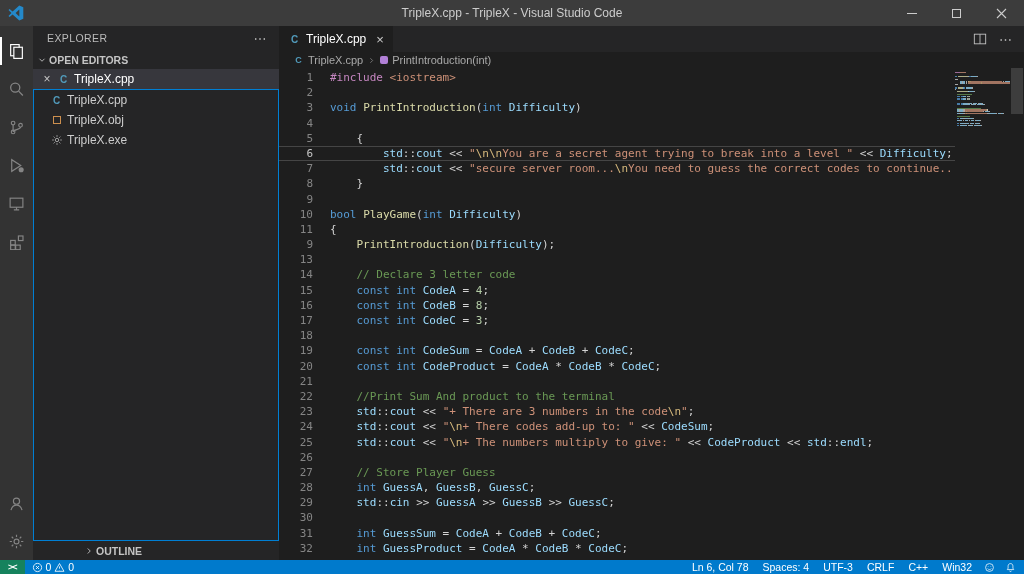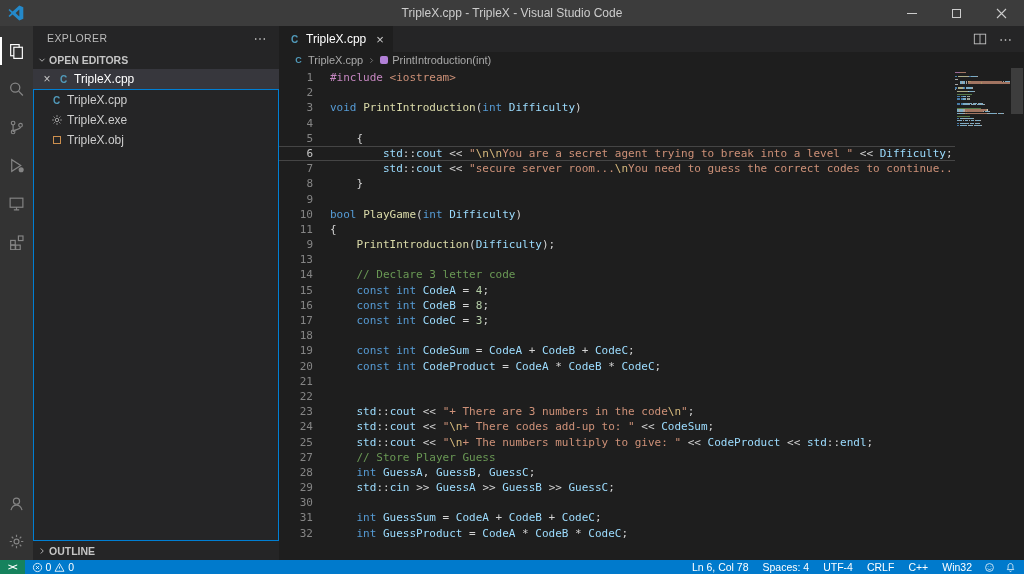--- a/index.html
+++ b/index.html
@@ -44,21 +44,21 @@
   .oe-close{color:#c5c5c5;font-size:12px;width:12px;text-align:center;}
   .tree-focus{flex:1;min-height:0;border:1px solid #007fd4;display:flex;flex-direction:column;}
   .tree-item{height:20px;display:flex;align-items:center;gap:4px;padding-left:16px;color:#cccccc;white-space:nowrap;}
   .tree-item.folder{padding-left:4px;}
   .fi{width:13px;display:inline-flex;justify-content:center;align-items:center;font-size:10px;font-weight:bold;
       font-family:"Liberation Sans",sans-serif;flex:0 0 auto;}
   .fi-cpp{color:#519aba;}
   .fi-exe{color:#b0b0b0;}
   .objbox{width:8px;height:8px;border:1.5px solid #cc8f4e;display:block;}
   .folder-svg{width:13px;height:13px;color:#9da5b4;}
-  .outline-row{flex:0 0 19px;}
+  .outline-row{flex:0 0 19px;margin-left:47px;}
 
   
   .editor{flex:1;display:flex;flex-direction:column;min-width:0;background:#1e1e1e;}
   .tabbar{flex:0 0 26px;background:#252526;display:flex;align-items:stretch;}
   .tab{background:#1e1e1e;display:flex;align-items:center;padding:0 9px;gap:5px;color:#ffffff;font-size:12px;}
   .tab-close{color:#cccccc;margin-left:5px;font-size:13px;cursor:pointer;}
   .tab-actions{margin-left:auto;display:flex;align-items:center;gap:12px;padding-right:12px;color:#c5c5c5;}
   .tab-actions svg{width:14px;height:14px;}
   .tab-dots{font-size:13px;}
   .breadcrumbs{flex:0 0 16px;display:flex;align-items:center;font-size:11px;color:#a9a9a9;padding-left:14px;gap:2px;}
@@ -200,33 +200,33 @@
           </div>
         </div>
 
       <div class="tree-focus">
         <div id="tree">
             <div class="tree-item">
               <span class="fi fi-cpp">C</span>
               <span>TripleX.cpp</span>
             </div>
             <div class="tree-item">
+              <span class="fi">
+                <span class="objbox"></span>
+              </span>
+              <span>TripleX.obj</span>
+            </div>
+            <div class="tree-item">
               <span class="fi fi-exe">
                 <svg width="12" height="12" viewBox="0 0 16 16" fill="none" stroke="currentColor" stroke-width="1.2">
                   <circle cx="8" cy="8" r="2.3"></circle>
                   <path d="M8 1.6v2.1M8 12.3v2.1M1.6 8h2.1M12.3 8h2.1M3.5 3.5l1.5 1.5M11 11l1.5 1.5M12.5 3.5L11 5M5 11l-1.5 1.5"></path>
                 </svg>
               </span>
               <span>TripleX.exe</span>
-            </div>
-            <div class="tree-item">
-              <span class="fi">
-                <span class="objbox"></span>
-              </span>
-              <span>TripleX.obj</span>
             </div>
           </div>
       </div>
 
       <div class="sect-head outline-row">
         <svg class="chev" viewBox="0 0 16 16">
             <path d="M6 4l4 4-4 4" fill="none" stroke="currentColor" stroke-width="1.4"></path>
           </svg>
         <span>OUTLINE</span>
       </div>
@@ -276,24 +276,25 @@
             <div class="cline"><span class="ln">9</span><span class="lc"><span class="tk-pl">    </span><span class="tk-fn">PrintIntroduction</span><span class="tk-pl">(</span><span class="tk-var">Difficulty</span><span class="tk-pl">);</span></span></div>
             <div class="cline"><span class="ln">13</span><span class="lc"></span></div>
             <div class="cline"><span class="ln">14</span><span class="lc"><span class="tk-pl">    </span><span class="tk-cm">// Declare 3 letter code</span></span></div>
             <div class="cline"><span class="ln">15</span><span class="lc"><span class="tk-pl">    </span><span class="tk-kw">const</span><span class="tk-pl"> </span><span class="tk-kw">int</span><span class="tk-pl"> </span><span class="tk-var">CodeA</span><span class="tk-pl"> </span><span class="tk-op">=</span><span class="tk-pl"> </span><span class="tk-num">4</span><span class="tk-pl">;</span></span></div>
             <div class="cline"><span class="ln">16</span><span class="lc"><span class="tk-pl">    </span><span class="tk-kw">const</span><span class="tk-pl"> </span><span class="tk-kw">int</span><span class="tk-pl"> </span><span class="tk-var">CodeB</span><span class="tk-pl"> </span><span class="tk-op">=</span><span class="tk-pl"> </span><span class="tk-num">8</span><span class="tk-pl">;</span></span></div>
             <div class="cline"><span class="ln">17</span><span class="lc"><span class="tk-pl">    </span><span class="tk-kw">const</span><span class="tk-pl"> </span><span class="tk-kw">int</span><span class="tk-pl"> </span><span class="tk-var">CodeC</span><span class="tk-pl"> </span><span class="tk-op">=</span><span class="tk-pl"> </span><span class="tk-num">3</span><span class="tk-pl">;</span></span></div>
             <div class="cline"><span class="ln">18</span><span class="lc"></span></div>
             <div class="cline"><span class="ln">19</span><span class="lc"><span class="tk-pl">    </span><span class="tk-kw">const</span><span class="tk-pl"> </span><span class="tk-kw">int</span><span class="tk-pl"> </span><span class="tk-var">CodeSum</span><span class="tk-pl"> </span><span class="tk-op">=</span><span class="tk-pl"> </span><span class="tk-var">CodeA</span><span class="tk-pl"> </span><span class="tk-op">+</span><span class="tk-pl"> </span><span class="tk-var">CodeB</span><span class="tk-pl"> </span><span class="tk-op">+</span><span class="tk-pl"> </span><span class="tk-var">CodeC</span><span class="tk-pl">;</span></span></div>
             <div class="cline"><span class="ln">20</span><span class="lc"><span class="tk-pl">    </span><span class="tk-kw">const</span><span class="tk-pl"> </span><span class="tk-kw">int</span><span class="tk-pl"> </span><span class="tk-var">CodeProduct</span><span class="tk-pl"> </span><span class="tk-op">=</span><span class="tk-pl"> </span><span class="tk-var">CodeA</span><span class="tk-pl"> </span><span class="tk-op">*</span><span class="tk-pl"> </span><span class="tk-var">CodeB</span><span class="tk-pl"> </span><span class="tk-op">*</span><span class="tk-pl"> </span><span class="tk-var">CodeC</span><span class="tk-pl">;</span></span></div>
             <div class="cline"><span class="ln">21</span><span class="lc"></span></div>
-            <div class="cline"><span class="ln">22</span><span class="lc"><span class="tk-pl">    </span></span></div>
+            <div class="cline"><span class="ln">22</span><span class="lc"><span class="tk-pl">    </span><span class="tk-cm">//Print Sum And product to the terminal</span></span></div>
             <div class="cline"><span class="ln">23</span><span class="lc"><span class="tk-pl">    </span><span class="tk-var">std</span><span class="tk-pl">::</span><span class="tk-var">cout</span><span class="tk-pl"> </span><span class="tk-op">&lt;&lt;</span><span class="tk-pl"> </span><span class="tk-str">"+ There are 3 numbers in the code</span><span class="tk-esc">\n</span><span class="tk-str">"</span><span class="tk-pl">;</span></span></div>
             <div class="cline"><span class="ln">24</span><span class="lc"><span class="tk-pl">    </span><span class="tk-var">std</span><span class="tk-pl">::</span><span class="tk-var">cout</span><span class="tk-pl"> </span><span class="tk-op">&lt;&lt;</span><span class="tk-pl"> </span><span class="tk-str">"</span><span class="tk-esc">\n</span><span class="tk-str">+ There codes add-up to: "</span><span class="tk-pl"> </span><span class="tk-op">&lt;&lt;</span><span class="tk-pl"> </span><span class="tk-var">CodeSum</span><span class="tk-pl">;</span></span></div>
             <div class="cline"><span class="ln">25</span><span class="lc"><span class="tk-pl">    </span><span class="tk-var">std</span><span class="tk-pl">::</span><span class="tk-var">cout</span><span class="tk-pl"> </span><span class="tk-op">&lt;&lt;</span><span class="tk-pl"> </span><span class="tk-str">"</span><span class="tk-esc">\n</span><span class="tk-str">+ The numbers multiply to give: "</span><span class="tk-pl"> </span><span class="tk-op">&lt;&lt;</span><span class="tk-pl"> </span><span class="tk-var">CodeProduct</span><span class="tk-pl"> </span><span class="tk-op">&lt;&lt;</span><span class="tk-pl"> </span><span class="tk-var">std</span><span class="tk-pl">::</span><span class="tk-var">endl</span><span class="tk-pl">;</span></span></div>
+            <div class="cline"><span class="ln">26</span><span class="lc"></span></div>
             <div class="cline"><span class="ln">27</span><span class="lc"><span class="tk-pl">    </span><span class="tk-cm">// Store Player Guess</span></span></div>
             <div class="cline"><span class="ln">28</span><span class="lc"><span class="tk-pl">    </span><span class="tk-kw">int</span><span class="tk-pl"> </span><span class="tk-var">GuessA</span><span class="tk-pl">, </span><span class="tk-var">GuessB</span><span class="tk-pl">, </span><span class="tk-var">GuessC</span><span class="tk-pl">;</span></span></div>
             <div class="cline"><span class="ln">29</span><span class="lc"><span class="tk-pl">    </span><span class="tk-var">std</span><span class="tk-pl">::</span><span class="tk-var">cin</span><span class="tk-pl"> </span><span class="tk-op">&gt;&gt;</span><span class="tk-pl"> </span><span class="tk-var">GuessA</span><span class="tk-pl"> </span><span class="tk-op">&gt;&gt;</span><span class="tk-pl"> </span><span class="tk-var">GuessB</span><span class="tk-pl"> </span><span class="tk-op">&gt;&gt;</span><span class="tk-pl"> </span><span class="tk-var">GuessC</span><span class="tk-pl">;</span></span></div>
             <div class="cline"><span class="ln">30</span><span class="lc"></span></div>
             <div class="cline"><span class="ln">31</span><span class="lc"><span class="tk-pl">    </span><span class="tk-kw">int</span><span class="tk-pl"> </span><span class="tk-var">GuessSum</span><span class="tk-pl"> </span><span class="tk-op">=</span><span class="tk-pl"> </span><span class="tk-var">CodeA</span><span class="tk-pl"> </span><span class="tk-op">+</span><span class="tk-pl"> </span><span class="tk-var">CodeB</span><span class="tk-pl"> </span><span class="tk-op">+</span><span class="tk-pl"> </span><span class="tk-var">CodeC</span><span class="tk-pl">;</span></span></div>
             <div class="cline"><span class="ln">32</span><span class="lc"><span class="tk-pl">    </span><span class="tk-kw">int</span><span class="tk-pl"> </span><span class="tk-var">GuessProduct</span><span class="tk-pl"> </span><span class="tk-op">=</span><span class="tk-pl"> </span><span class="tk-var">CodeA</span><span class="tk-pl"> </span><span class="tk-op">*</span><span class="tk-pl"> </span><span class="tk-var">CodeB</span><span class="tk-pl"> </span><span class="tk-op">*</span><span class="tk-pl"> </span><span class="tk-var">CodeC</span><span class="tk-pl">;</span></span></div>
           </div>
         <div class="minimap" id="minimap">
             <div class="mm-line">
               <span class="mmt tk-pp" style="width: 4.8px;"></span>
@@ -607,21 +608,21 @@
       <svg viewBox="0 0 16 16" fill="none" stroke="#ffffff" stroke-width="1.2">
           <path d="M8 2.2L14.5 13.5H1.5z"></path>
           <path d="M8 6.5v3.2M8 11.7v.3"></path>
         </svg>
       <span>0</span>
     </div>
     <div class="sb-right">
       <span id="sb-items" style="display:inline-flex">
           <span class="sb-cell">Ln 6, Col 78</span>
           <span class="sb-cell">Spaces: 4</span>
-          <span class="sb-cell">UTF-4</span>
+          <span class="sb-cell">UTF-3</span>
           <span class="sb-cell">CRLF</span>
           <span class="sb-cell">C++</span>
           <span class="sb-cell">Win32</span>
         </span>
       <span class="sb-ico">
         <svg viewBox="0 0 16 16" fill="none" stroke="#ffffff" stroke-width="1.1">
             <circle cx="8" cy="8" r="5.7"></circle>
             <circle cx="6" cy="6.6" r=".6" fill="#ffffff" stroke="none"></circle>
             <circle cx="10" cy="6.6" r=".6" fill="#ffffff" stroke="none"></circle>
             <path d="M5.4 9.5c.6 1 1.6 1.6 2.6 1.6s2-.6 2.6-1.6"></path>

